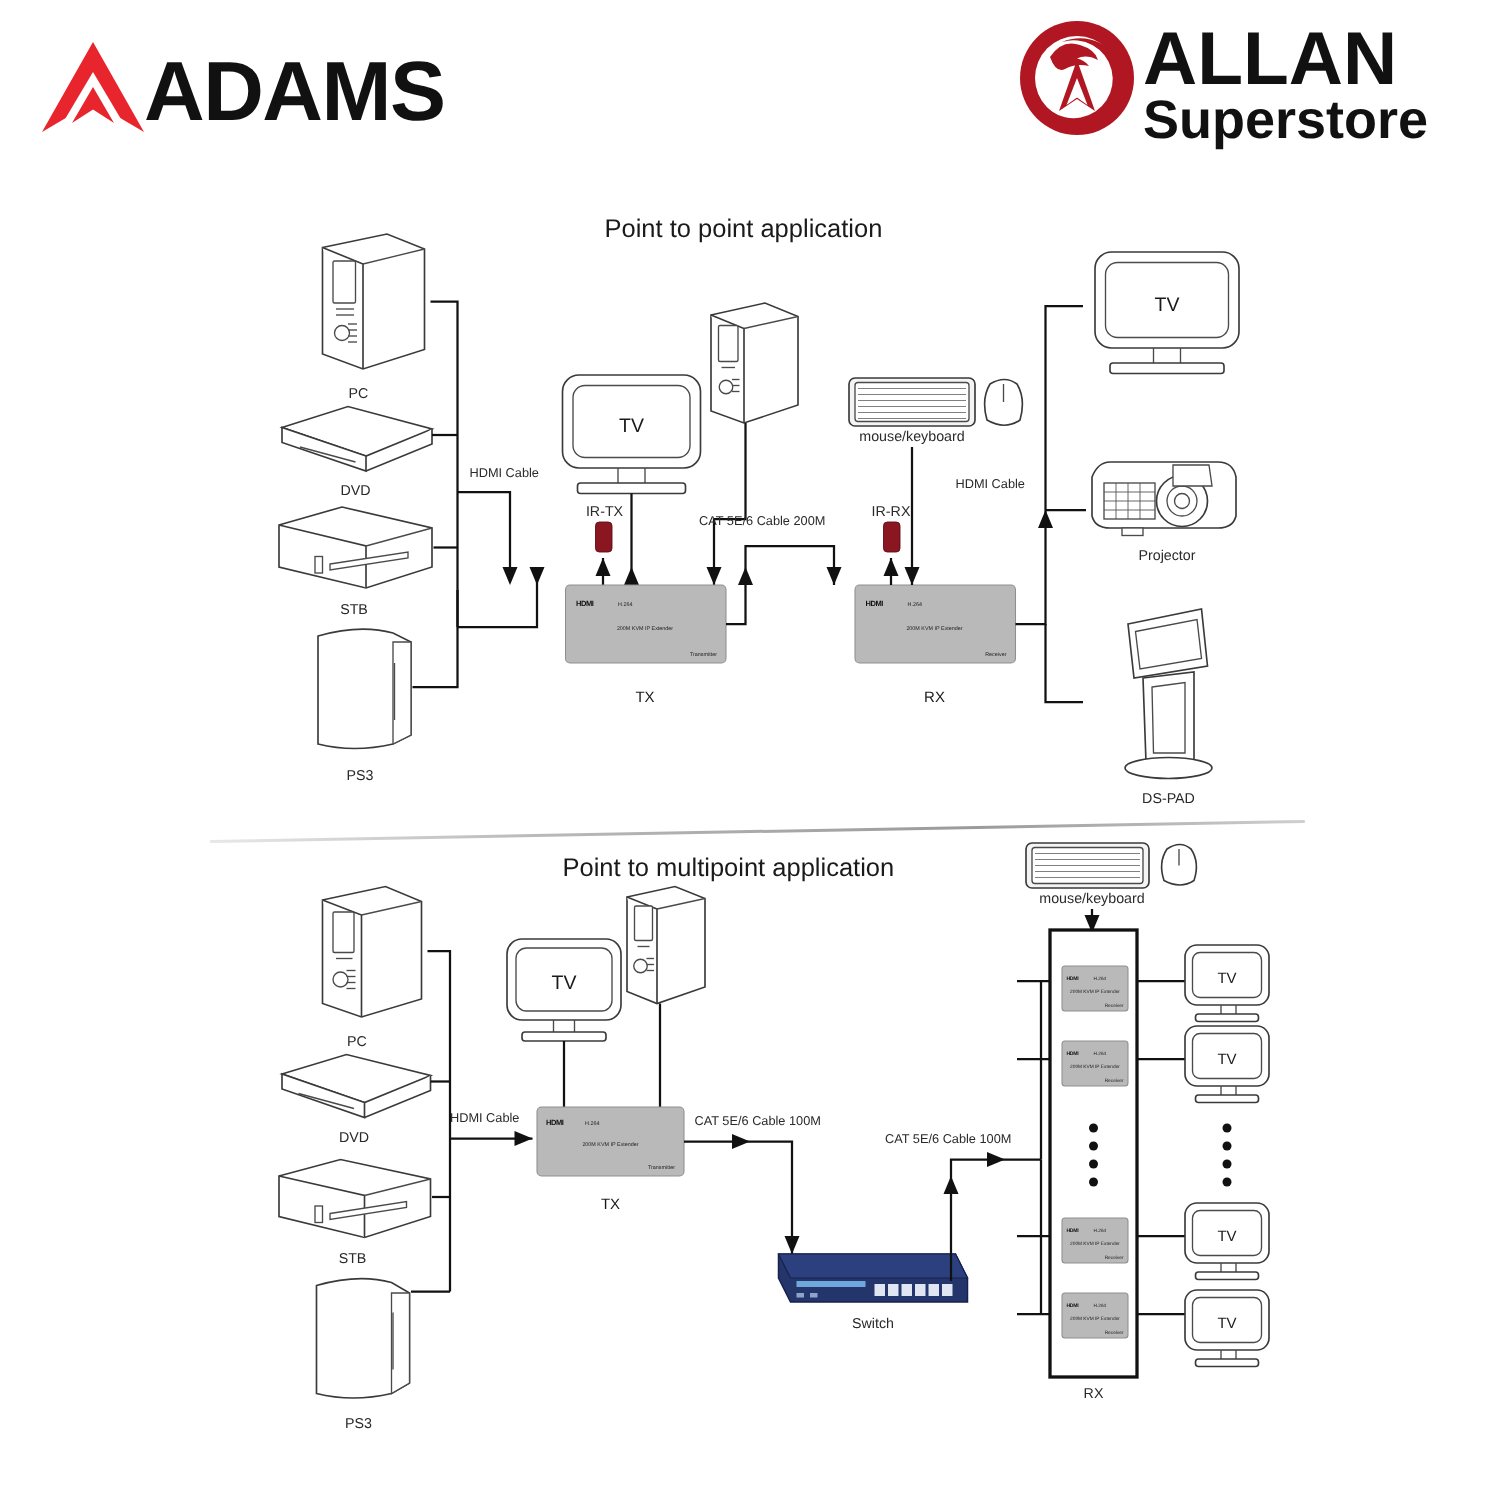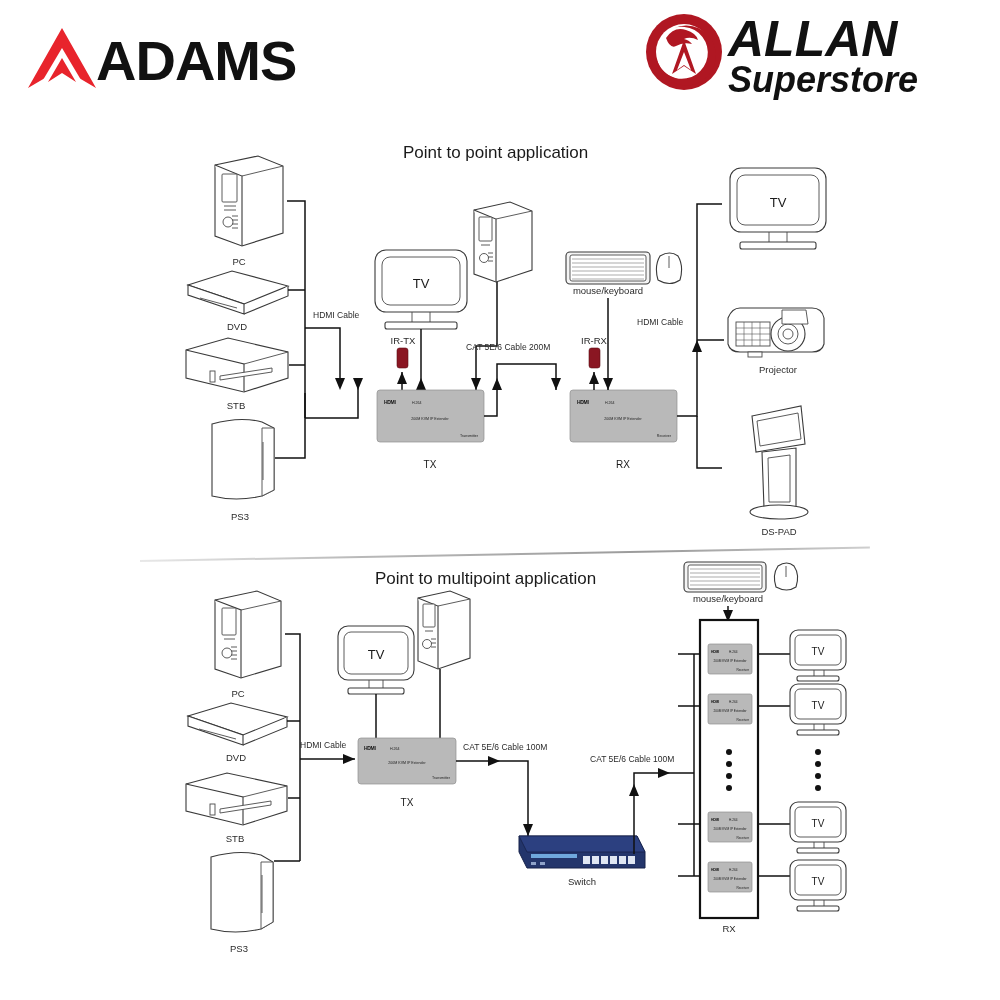--- a/index.html
+++ b/index.html
@@ -3,21 +3,21 @@
 <meta charset="utf-8">
 <style>
   html,body{margin:0;padding:0;background:#ffffff;}
   body{width:1000px;height:1000px;position:relative;overflow:hidden;
        font-family:"Liberation Sans", sans-serif;color:#1a1a1a;}
   .page{position:absolute;inset:0;}
 
   
   .logo-adams{position:absolute;left:18px;top:22px;width:380px;height:70px;}
   .logo-adams svg{display:block;}
-  .logo-allan{position:absolute;left:636px;top:4px;width:320px;height:100px;font-style:italic;}
+  .logo-allan{position:absolute;left:670px;top:4px;width:320px;height:100px;}
   .logo-allan svg{display:block;}
 
   
   .separator{position:absolute;left:140px;top:560px;width:730px;height:2px;
     background:linear-gradient(to right,#e8e8e8,#b9b9b9 30%,#9a9a9a 70%,#cfcfcf);
     transform:rotate(-1.05deg);transform-origin:left center;}
 
   
   .diagram{position:absolute;left:0;}
   .diagram svg{display:block;}

